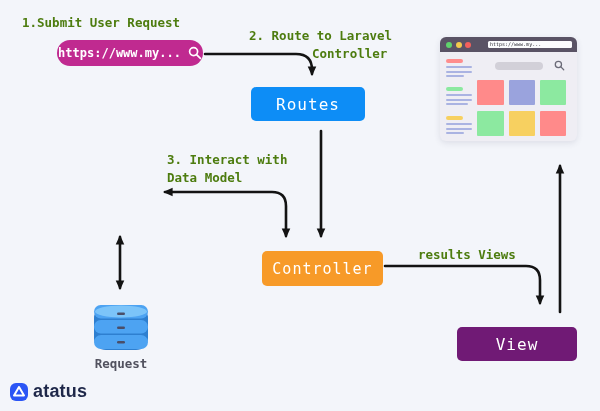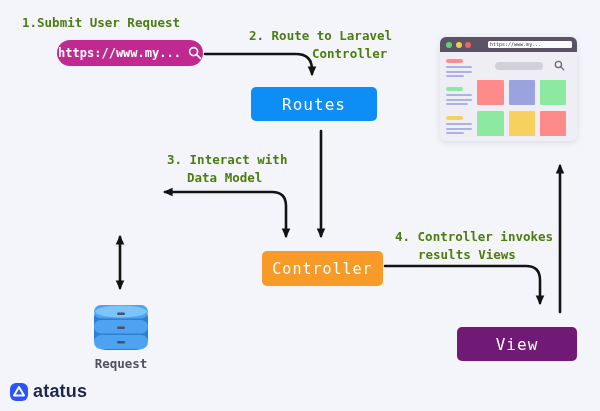--- a/index.html
+++ b/index.html
@@ -3,21 +3,21 @@
 <meta charset="utf-8">
 <style>
   html,body{margin:0;padding:0;}
   body{width:600px;height:411px;overflow:hidden;background:#f3f5fa;}
   .canvas{position:relative;width:600px;height:411px;background:#f3f5fa;
           font-family:"DejaVu Sans Mono",monospace;}
   .abs{position:absolute;}
   .annotation{font-size:12.5px;font-weight:bold;color:#4d7c0f;line-height:18px;white-space:pre;}
   .node{position:absolute;display:flex;align-items:center;justify-content:center;
         border-radius:5px;color:#fff;font-size:16px;letter-spacing:1px;}
-  .node-routes{left:251px;top:87px;width:126px;height:34px;background:#0d8df6;}
+  .node-routes{left:251px;top:87px;width:114px;height:34px;background:#0d8df6;}
   .node-model{left:33px;top:192px;width:119px;height:33px;background:#4a2fd0;}
   .node-controller{left:262px;top:251px;width:121px;height:35px;background:#f79a28;font-size:15px;}
   .node-view{left:457px;top:327px;width:120px;height:34px;background:#701a75;}
   .url-pill{left:57px;top:40px;width:146px;height:26px;border-radius:13px;background:#c02a90;
             display:flex;align-items:center;justify-content:center;gap:7px;color:#fff;}
   .url-pill span{font-size:12px;font-weight:bold;}
   .arrow-layer{position:absolute;left:0;top:0;pointer-events:none;}
   
   .browser{left:440px;top:37px;width:137px;height:104px;border-radius:6px;
            background:#efeef4;box-shadow:0 2px 6px rgba(60,60,90,.12);}
@@ -74,22 +74,21 @@
       <path d="M385,266 H526 Q540,266 540,280 V303" marker-end="url(#ah)"></path>
       <path d="M560,312 V166" marker-end="url(#ah)"></path>
       <path d="M120,237 V288" marker-start="url(#ah)" marker-end="url(#ah)"></path>
     </g>
   </svg>
 
   <div class="abs annotation" style="left:22px;top:14px;">1.Submit User Request</div>
   <div class="abs annotation" style="left:249px;top:27px;">2. Route to Laravel</div>
   <div class="abs annotation" style="left:312px;top:45px;">Controller</div>
   <div class="abs annotation" style="left:167px;top:151px;">3. Interact with</div>
-  <div class="abs annotation" style="left:167px;top:169px;margin-left:20px;">Data Model</div>
-  <div class="abs annotation" style="left:395px;top:228px;">4. Controller invokes</div>
+  <div class="abs annotation" style="left:167px;top:169px;">Data Model</div>
   <div class="abs annotation" style="left:395px;top:246px;margin-left:23px;">results Views</div>
 
   <div class="abs url-pill">
     <span>https://www.my...</span>
     <svg width="14" height="14" viewBox="0 0 14 14">
       <circle cx="5.6" cy="5.6" r="4" fill="none" stroke="#fff" stroke-width="1.7"></circle>
       <line x1="8.8" y1="8.8" x2="12.4" y2="12.4" stroke="#fff" stroke-width="1.7" stroke-linecap="round"></line>
     </svg>
   </div>
 

